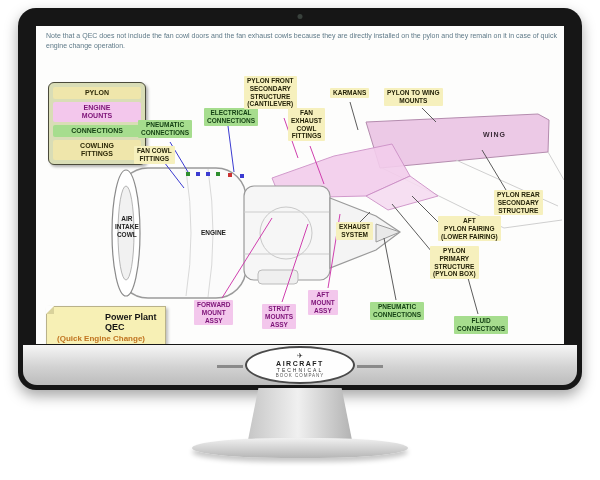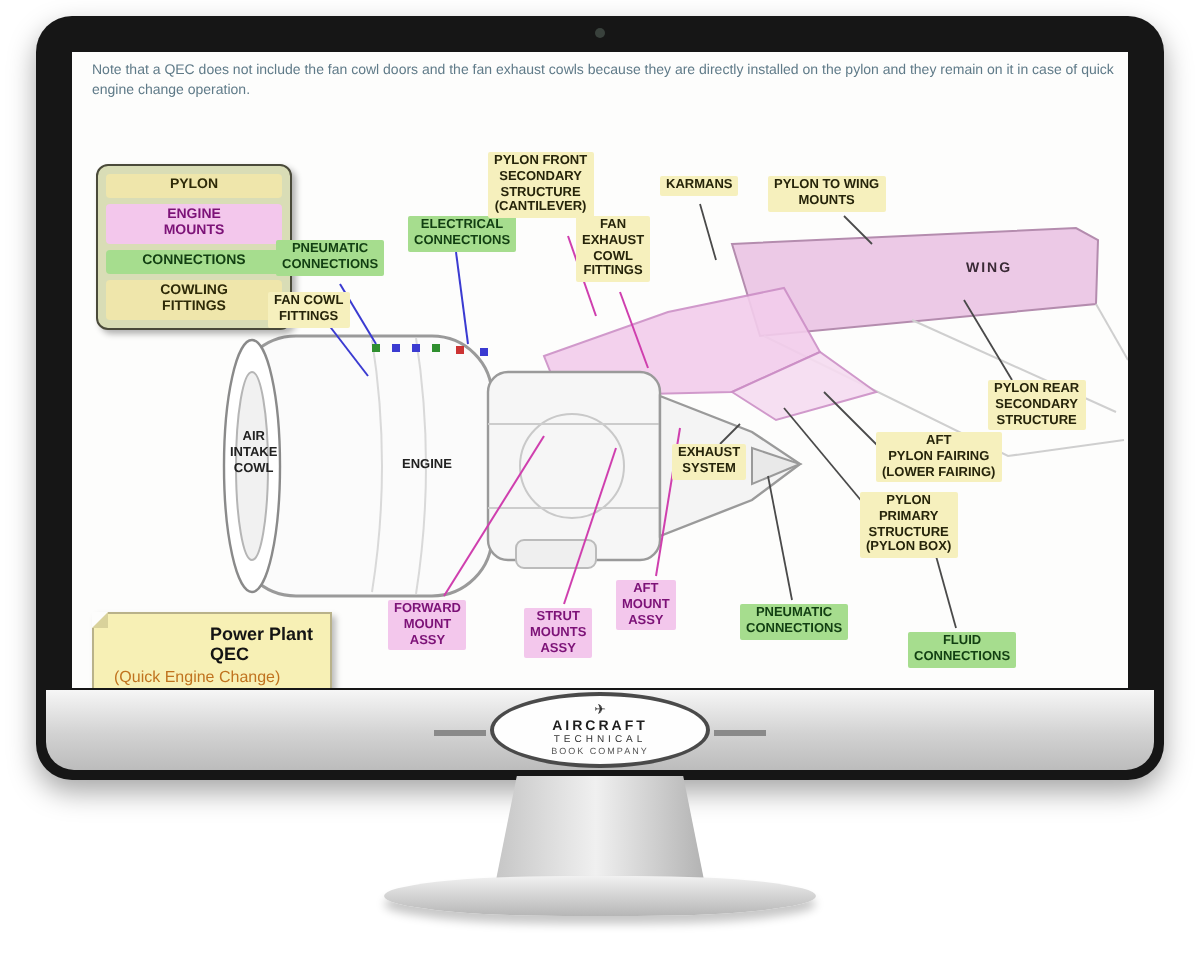--- a/index.html
+++ b/index.html
@@ -48,21 +48,21 @@
   .lbl.green{background:#a6dd8e;color:#123f12;}
   .lbl.pink{background:#f3c7ec;color:#7c1277;}
   .lbl.plain{background:transparent;color:#222;}
   .lbl.wing{background:transparent;color:#3a2a36;font-size:7px;letter-spacing:1px;}
 
   .sticky{position:absolute;left:10px;top:280px;width:106px;height:48px;background:#f7f0b5;
           border:1px solid #b9b28a;box-shadow:2px 2px 3px rgba(0,0,0,.25);padding:5px 2px 0 10px;}
   .sticky-fold{position:absolute;left:-1px;top:-1px;width:0;height:0;
                border-top:8px solid #fdfdfc;border-right:8px solid #d9d29b;}
   .sticky-title{font-size:9px;font-weight:bold;color:#141414;padding-left:48px;}
-  .sticky-sub{font-size:8px;font-weight:normal;color:#c0731f;margin-top:2px;}
+  .sticky-sub{font-size:8px;font-weight:bold;color:#c0731f;margin-top:2px;}
 </style>
 </head>
 <body>
 
 <div class="page">
 
   <div class="monitor">
     <div class="camera"></div>
 
     <div class="screen">

